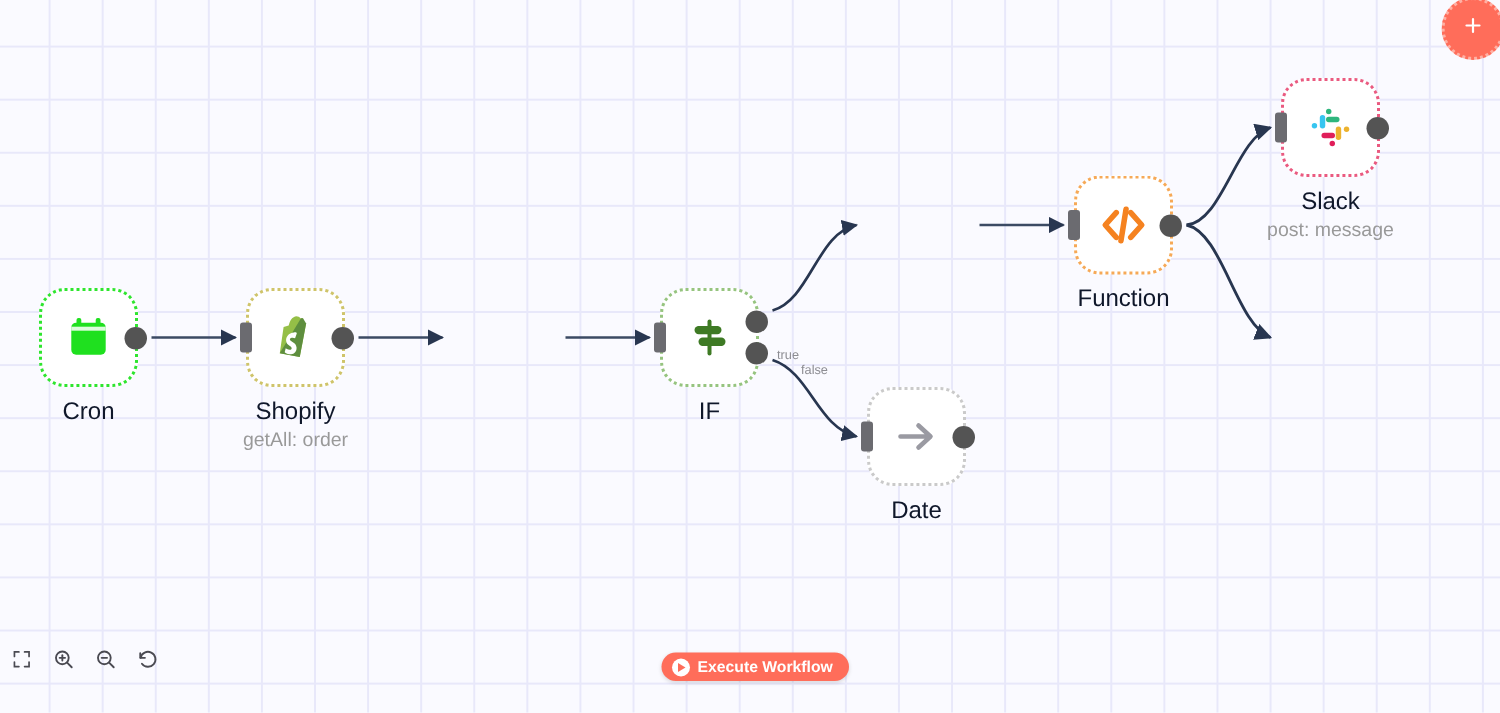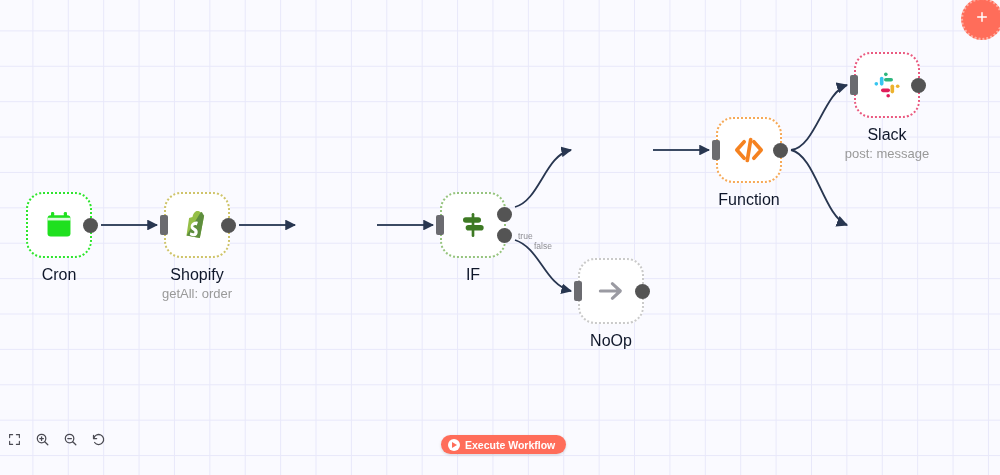--- a/index.html
+++ b/index.html
@@ -263,21 +263,21 @@
 
   <div class="node" style="left:578px; top:258px; border-color:#cacaca;">
     <span class="glyph">
       <svg width="32" height="32" viewBox="0 0 24 24">
         <path d="M4 12h14M13 6.5l6 5.5-6 5.5" stroke="#9a9aa2" stroke-width="2.3" fill="none" stroke-linecap="round" stroke-linejoin="round"></path>
       </svg>
     </span>
     <span class="port-in"></span>
     <span class="port-out"></span>
     <span class="node-caption">
-      <span class="node-title">NoOp</span>
+      <span class="node-title">Date</span>
     </span>
   </div>
 
   <div class="node" style="left:716px; top:117px; border-color:#f6a957;">
     <span class="glyph">
       <svg width="34" height="34" viewBox="0 0 24 24">
         <path d="M8.6 6.2L3.4 12l5.2 5.8" stroke="#F58220" stroke-width="2.6" fill="none" stroke-linecap="round" stroke-linejoin="round"></path>
         <path d="M15.4 6.2L20.6 12l-5.2 5.8" stroke="#F58220" stroke-width="2.6" fill="none" stroke-linecap="round" stroke-linejoin="round"></path>
         <path d="M13.2 4.6l-2.4 14.8" stroke="#F58220" stroke-width="2.6" fill="none" stroke-linecap="round"></path>
       </svg>

